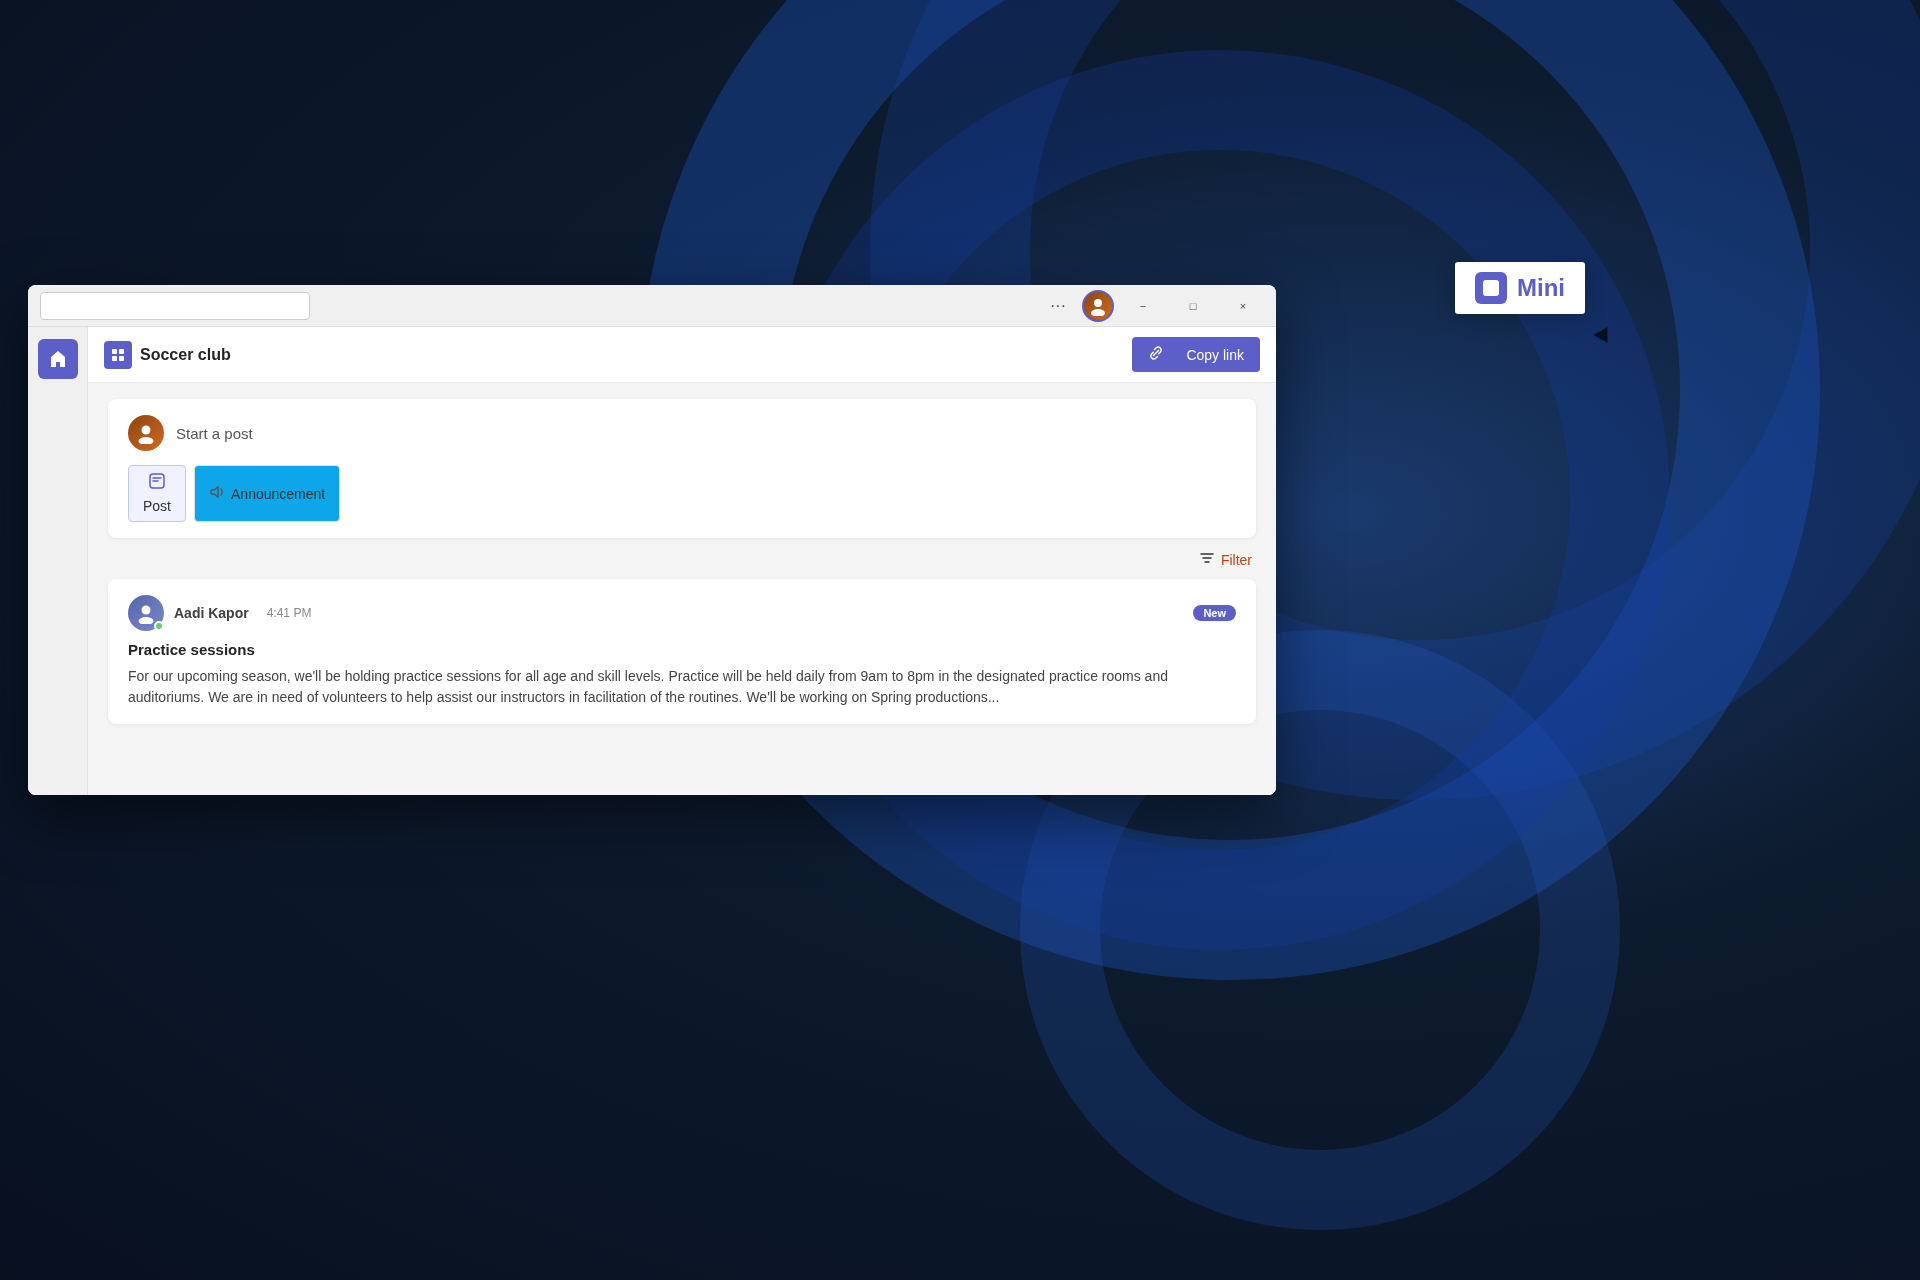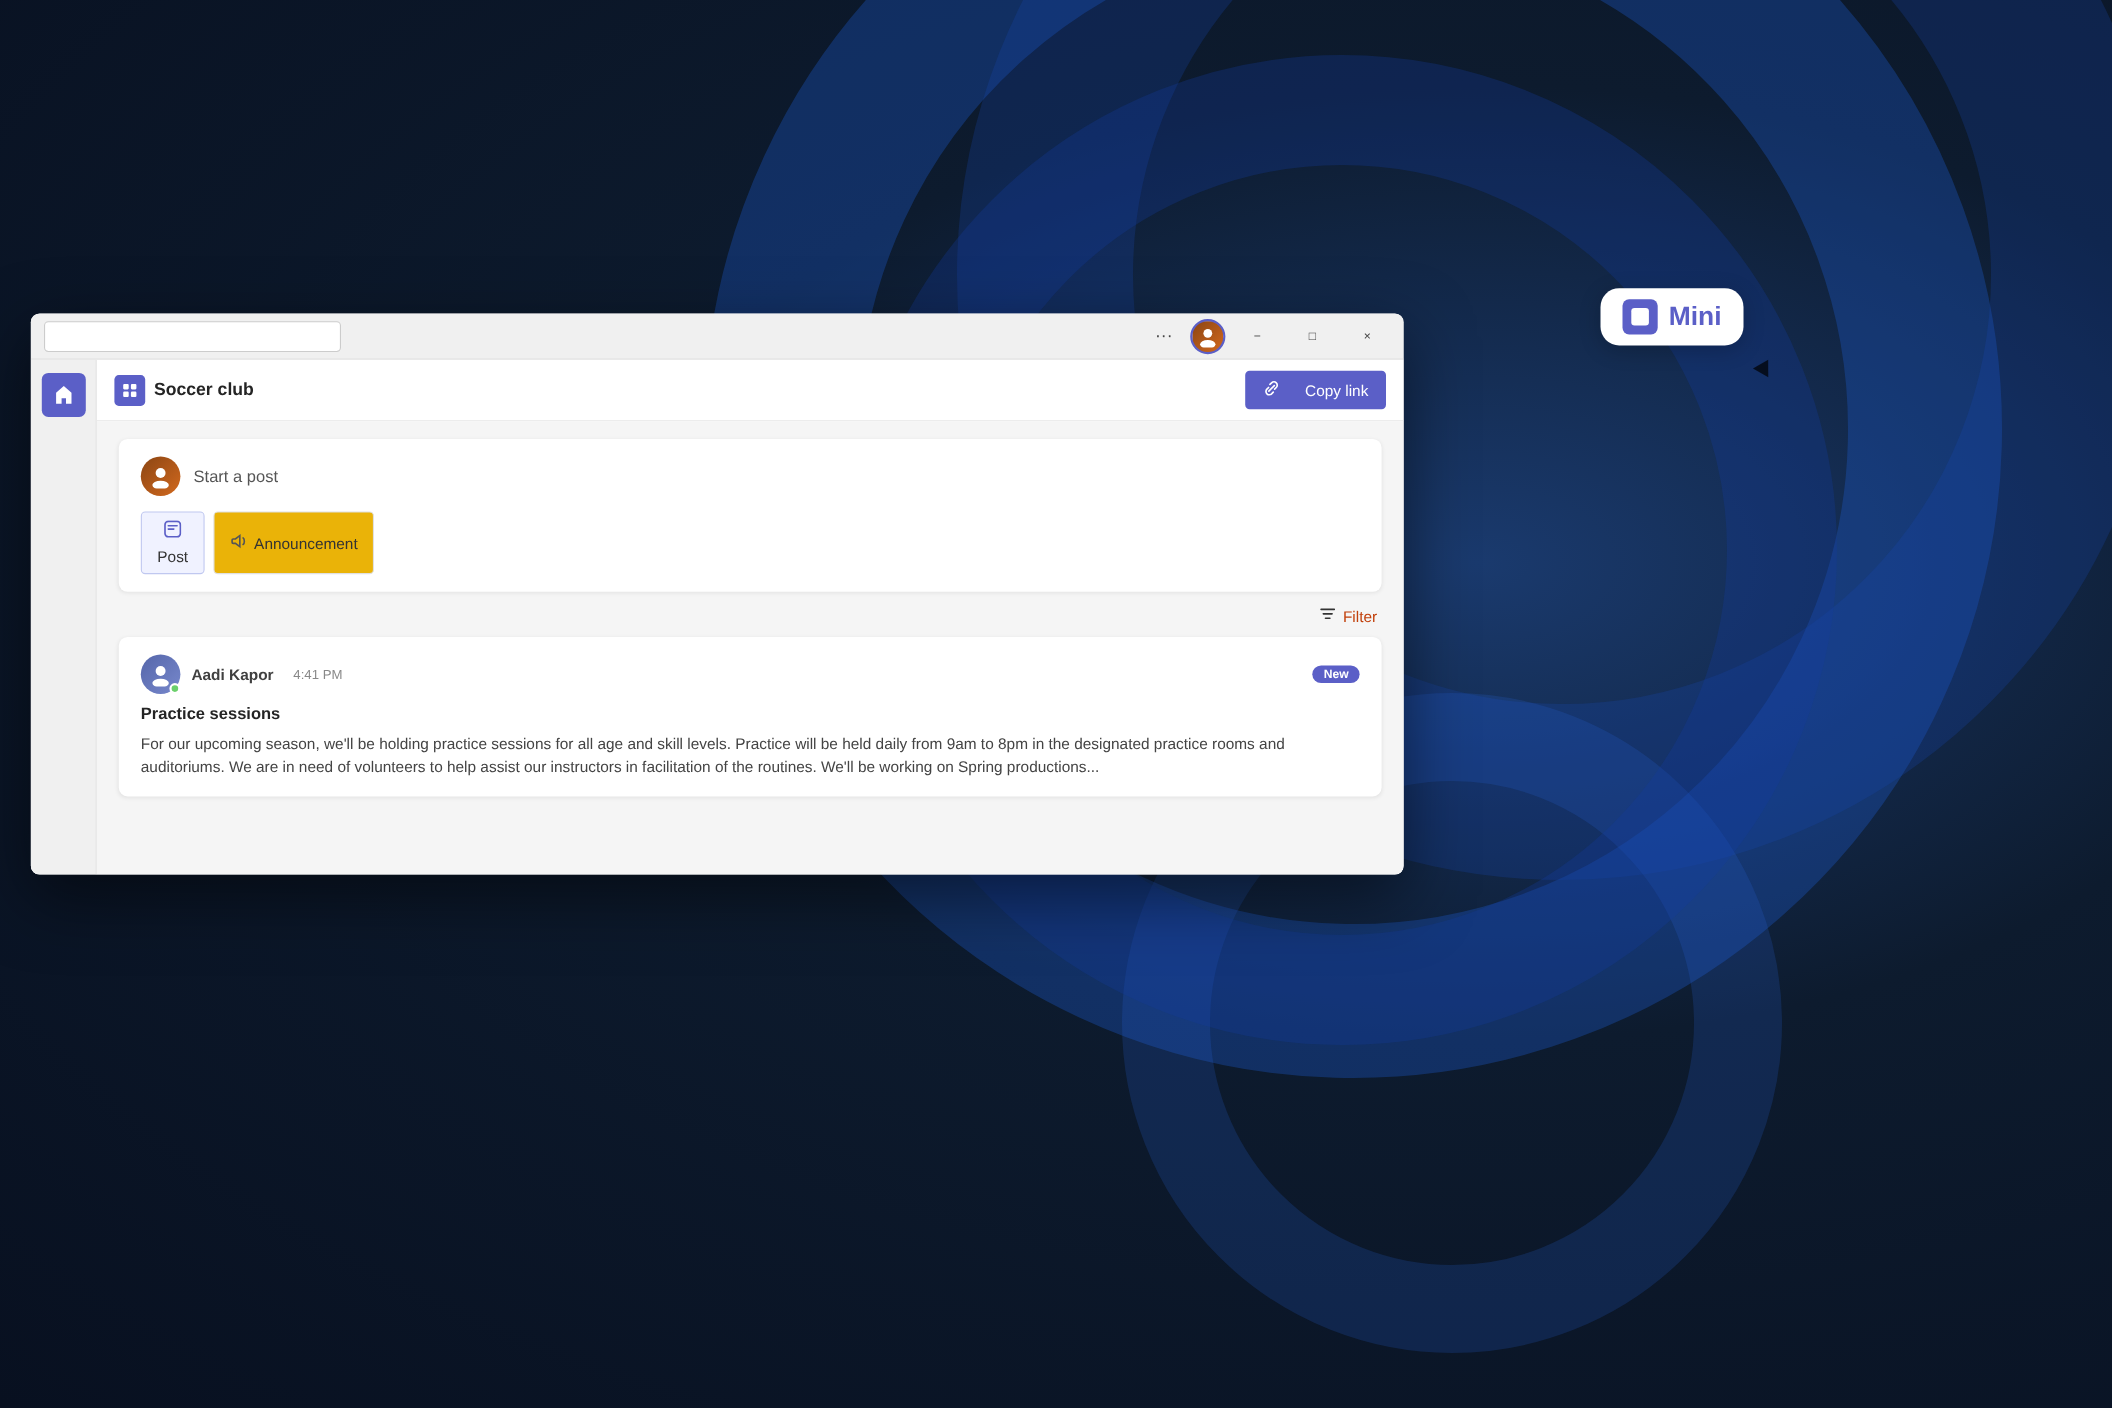--- a/index.html
+++ b/index.html
@@ -103,21 +103,21 @@
       border: 1px solid #ccc;
       border-radius: 4px;
     }
 
     
     .mini-tooltip {
       position: absolute;
       top: 262px;
       right: 335px;
       background: white;
-      border-radius: 17px;
+      border-radius: 3px;
       padding: 10px 20px;
       display: flex;
       align-items: center;
       gap: 10px;
       box-shadow: 0 4px 20px rgba(0,0,0,0.2);
       z-index: 100;
     }
 
     .mini-logo {
       width: 32px;
@@ -347,21 +347,21 @@
       font-family: inherit;
     }
 
     .action-btn.post-btn {
       background: #f0f2ff;
       border-color: #c0c8f0;
       flex-direction: column;
     }
 
     .action-btn.announcement-btn {
-      background: #eab308;
+      background: #0ea5e9;
       border-color: #e0e0e0;
     }
 
     
     .filter-bar {
       display: flex;
       justify-content: flex-end;
       align-items: center;
       margin-bottom: 10px;
       padding: 0 4px;

